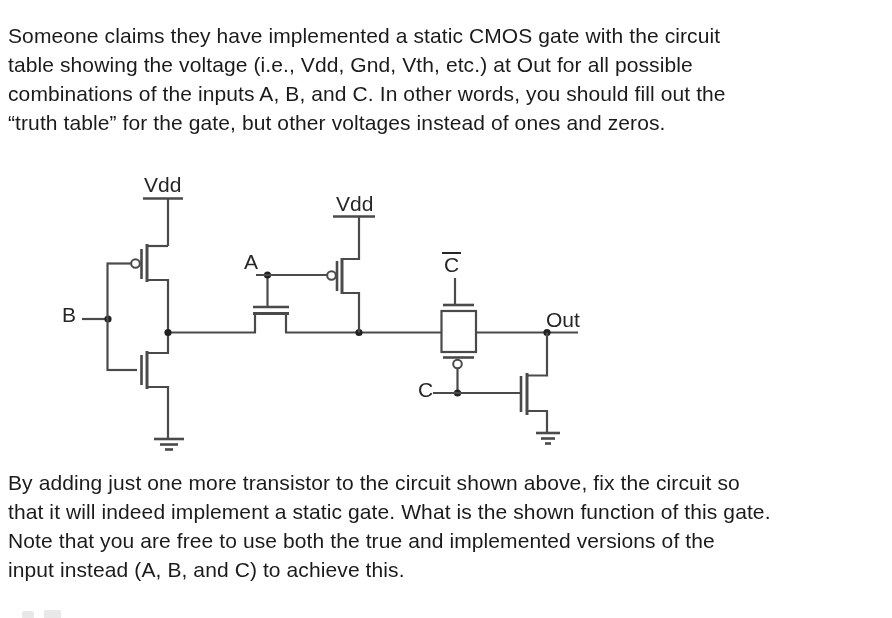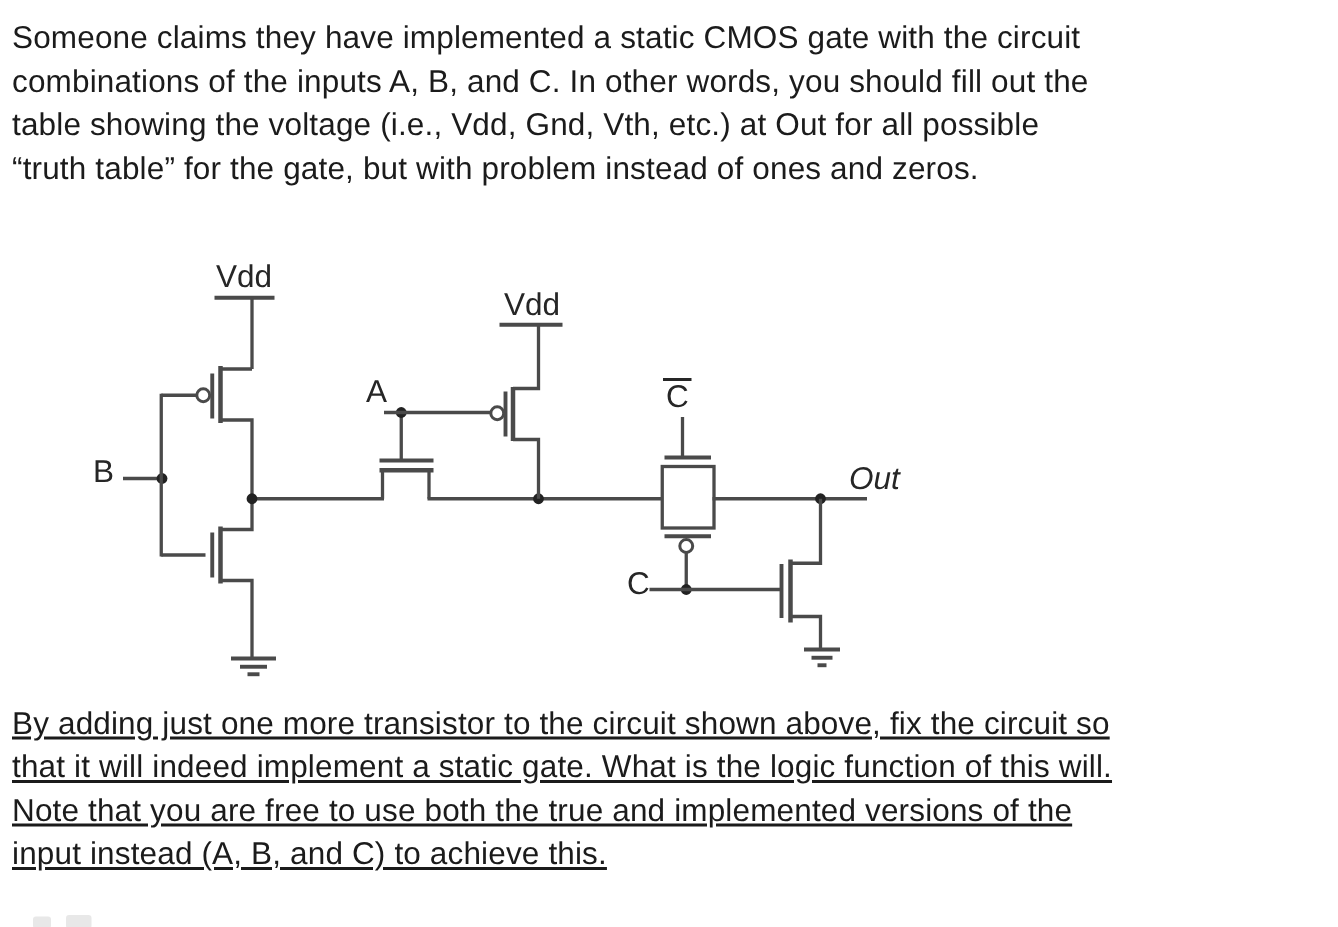--- a/index.html
+++ b/index.html
@@ -12,52 +12,52 @@
     width:892px;height:618px;position:relative;overflow:hidden;
     background:#ffffff;
     font-family:"Liberation Sans","DejaVu Sans",sans-serif;
     color:var(--ink);
   }
   .para{
     position:absolute;left:8px;
     font-size:21px;line-height:29px;letter-spacing:0.1px;
     color:var(--ink);white-space:nowrap;
   }
-  #intro{top:11px;}
-  #followup{top:468px;text-decoration:underline;}
+  #intro{top:21px;}
+  #followup{top:468px;}
   .circuit-label{
     position:absolute;
     font-size:21px;line-height:21px;
     color:var(--label);white-space:nowrap;
   }
   #lbl-vdd-left{left:144px;top:174px;}
   #lbl-vdd-mid{left:336px;top:193px;}
   #lbl-a{left:244px;top:251px;}
   #lbl-b{left:62px;top:304px;}
   #lbl-cbar{left:442px;top:252px;border-top:2.5px solid var(--label);padding:0 2px;}
   #lbl-c{left:418px;top:379px;}
-  #lbl-out{left:566px;top:309px;font-style:italic;}
+  #lbl-out{left:546px;top:309px;}
   #schematic{position:absolute;left:0;top:0;}
   .w{stroke:var(--wire);stroke-width:2.2;fill:none;}
   .bar{stroke:var(--wire);stroke-width:2.6;fill:none;}
   .chan{stroke:var(--wire);stroke-width:3;fill:none;}
   .bub{stroke:var(--wire);stroke-width:2;fill:#ffffff;}
   .dot{fill:#222222;stroke:none;}
   .frag{position:absolute;background:#d5d5d5;opacity:.55;border-radius:2px;}
   #frag1{left:22px;top:611px;width:12px;height:8px;}
   #frag2{left:44px;top:610px;width:17px;height:9px;}
 </style>
 </head>
 <body>
 
 <div class="para" id="intro">
   <div>Someone claims they have implemented a static CMOS gate with the circuit</div>
+  <div>table showing the voltage (i.e., Vdd, Gnd, Vth, etc.) at Out for all possible</div>
   <div>combinations of the inputs A, B, and C. In other words, you should fill out the</div>
-  <div>table showing the voltage (i.e., Vdd, Gnd, Vth, etc.) at Out for all possible</div>
-  <div>“truth table” for the gate, but with problem instead of ones and zeros.</div>
+  <div>“truth table” for the gate, but other voltages instead of ones and zeros.</div>
 </div>
 
 <svg id="schematic" width="892" height="618" viewBox="0 0 892 618" xmlns="http://www.w3.org/2000/svg">
 
   <g>
     <line class="bar" x1="143" y1="198.5" x2="183" y2="198.5"></line>
     <line class="w" x1="168" y1="198.5" x2="168" y2="246"></line>
   </g>
 
   <g>
@@ -154,19 +154,19 @@
 <span class="circuit-label" id="lbl-vdd-left">Vdd</span>
 <span class="circuit-label" id="lbl-vdd-mid">Vdd</span>
 <span class="circuit-label" id="lbl-a">A</span>
 <span class="circuit-label" id="lbl-b">B</span>
 <span class="circuit-label" id="lbl-cbar">C</span>
 <span class="circuit-label" id="lbl-c">C</span>
 <span class="circuit-label" id="lbl-out">Out</span>
 
 <div class="para" id="followup">
   <div>By adding just one more transistor to the circuit shown above, fix the circuit so</div>
-  <div>that it will indeed implement a static gate. What is the logic function of this will.</div>
+  <div>that it will indeed implement a static gate. What is the shown function of this gate.</div>
   <div>Note that you are free to use both the true and implemented versions of the</div>
   <div>input instead (A, B, and C) to achieve this.</div>
 </div>
 
 <div class="frag" id="frag1"></div>
 <div class="frag" id="frag2"></div>
 
 </body></html>

